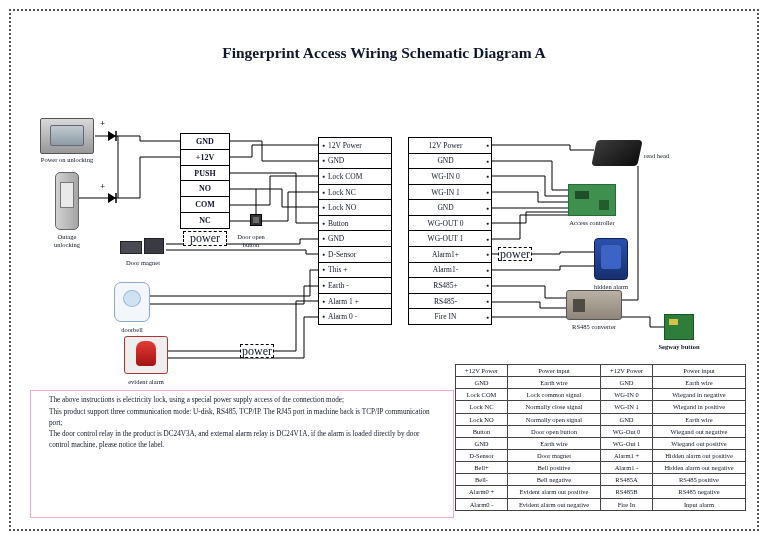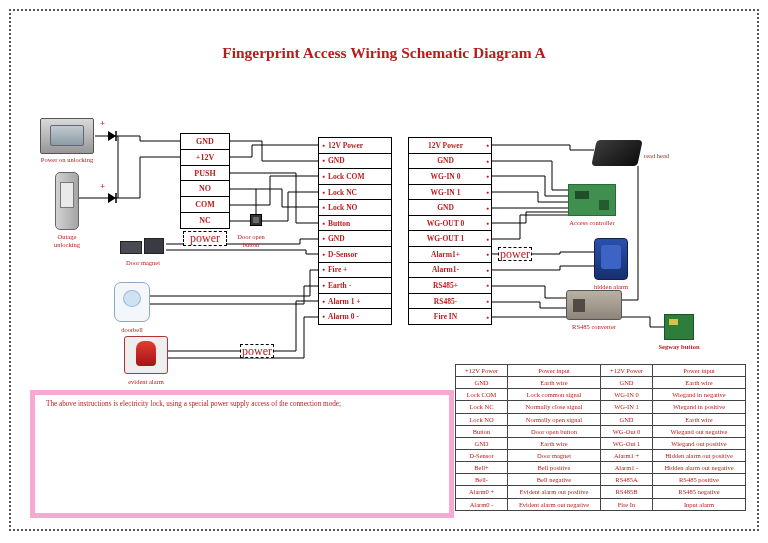--- a/index.html
+++ b/index.html
@@ -1,27 +1,27 @@
 <!DOCTYPE html>
 <html><head>
 <meta charset="utf-8">
 <style>
   html,body{margin:0;padding:0;background:#ffffff;}
   .page{position:relative;width:768px;height:543px;background:#fff;overflow:hidden;
-        font-family:"Liberation Serif",serif;color:#b91c1c;}
+        font-family:"Liberation Serif",serif;color:#0f172a;}
   .frame{position:absolute;left:9px;top:9px;right:9px;bottom:12px;border:2px dotted #555;z-index:4;pointer-events:none;}
   .title{position:absolute;top:44px;left:0;right:0;text-align:center;font-size:15.5px;font-weight:bold;z-index:2;}
 
   svg.wires{position:absolute;left:0;top:0;z-index:1;}
 
   
   .strip{position:absolute;border:1px solid #000;background:#fff;display:flex;flex-direction:column;z-index:2;box-sizing:border-box;}
   #strip-left{left:318px;top:137px;width:74px;height:188px;}
   #strip-right{left:408px;top:137px;width:84px;height:188px;}
-  .cell{flex:1;display:flex;align-items:center;font-weight:bold;font-size:7.5px;border-bottom:1px solid #000;box-sizing:border-box;white-space:nowrap;}
+  .cell{flex:1;display:flex;align-items:center;font-weight:normal;font-size:7.5px;border-bottom:1px solid #000;box-sizing:border-box;white-space:nowrap;}
   .cell:last-child{border-bottom:none;}
   .cell-l{padding-left:3px;}
   .cell-l::before{content:"●";font-size:5px;margin-right:3px;}
   .cell-r{justify-content:center;position:relative;padding-right:9px;}
   .cell-r::after{content:"●";font-size:5px;position:absolute;right:2px;top:50%;transform:translateY(-50%);}
 
   
   #term-block{position:absolute;left:180px;top:133px;width:50px;height:96px;border:1px solid #000;background:#fff;display:flex;flex-direction:column;z-index:2;box-sizing:border-box;}
   .tcell{flex:1;display:flex;align-items:center;justify-content:center;font-weight:bold;font-size:8px;border-bottom:1px solid #000;box-sizing:border-box;}
   .tcell:last-child{border-bottom:none;}
@@ -55,22 +55,22 @@
   #dev-controller::before{content:"";position:absolute;left:6px;top:6px;width:14px;height:8px;background:#1e4f28;}
   #dev-controller::after{content:"";position:absolute;right:6px;bottom:5px;width:10px;height:10px;background:#245c2e;}
   #dev-hidden{left:594px;top:238px;width:34px;height:42px;background:linear-gradient(180deg,#2a4fae,#16306e);border:1px solid #0d1f4a;border-radius:4px;}
   #dev-hidden::after{content:"";position:absolute;left:6px;right:6px;top:6px;bottom:10px;background:#3d63c4;border-radius:3px;}
   #dev-converter{left:566px;top:290px;width:56px;height:30px;background:linear-gradient(180deg,#b9b2a4,#8d857a);border:1px solid #555;border-radius:3px;}
   #dev-converter::after{content:"";position:absolute;left:6px;top:8px;width:12px;height:13px;background:#4f4b44;}
   #dev-firepcb{left:664px;top:314px;width:30px;height:26px;background:#2f7d3a;border:1px solid #1d5226;}
   #dev-firepcb::after{content:"";position:absolute;left:4px;top:4px;width:9px;height:6px;background:#d4c24a;}
 
   
-  #notes{position:absolute;left:30px;top:390px;width:424px;height:128px;border:5px solid #f9a8d4;box-sizing:border-box;
-         padding:4px 11px;font-size:7.2px;line-height:1.5;z-index:2;background:#fff;}
+  #notes{position:absolute;left:30px;top:390px;width:424px;height:128px;border:1px solid #f9a8d4;box-sizing:border-box;
+         padding:4px 18px;font-size:7.2px;line-height:1.5;z-index:2;background:#fff;}
   #notes p{margin:0 0 1px 0;}
 
   
   #table-wrap{position:absolute;left:455px;top:364px;width:290px;z-index:2;background:#fff;}
   table.wt{border-collapse:collapse;width:100%;table-layout:fixed;font-size:6.5px;}
   table.wt td{border:1px solid #444;padding:2px 2px;text-align:center;line-height:1.1;overflow:hidden;white-space:nowrap;}
 </style>
 </head>
 <body>
 
@@ -115,21 +115,21 @@
 
   <div class="strip" id="strip-left">
       <div class="cell cell-l">12V Power</div>
       <div class="cell cell-l">GND</div>
       <div class="cell cell-l">Lock COM</div>
       <div class="cell cell-l">Lock NC</div>
       <div class="cell cell-l">Lock NO</div>
       <div class="cell cell-l">Button</div>
       <div class="cell cell-l">GND</div>
       <div class="cell cell-l">D-Sensor</div>
-      <div class="cell cell-l">Fire +</div>
+      <div class="cell cell-l">This +</div>
       <div class="cell cell-l">Earth -</div>
       <div class="cell cell-l">Alarm 1 +</div>
       <div class="cell cell-l">Alarm 0 -</div>
     </div>
   <div class="strip" id="strip-right">
       <div class="cell cell-r">12V Power</div>
       <div class="cell cell-r">GND</div>
       <div class="cell cell-r">WG-IN 0</div>
       <div class="cell cell-r">WG-IN 1</div>
       <div class="cell cell-r">GND</div>
@@ -163,20 +163,22 @@
   <div class="lbl" style="left:566px;top:219px;width:52px;">Access controller</div>
   <div class="dev" id="dev-hidden"></div>
   <div class="lbl" style="left:580px;top:283px;width:62px;">hidden alarm</div>
   <div class="dev" id="dev-converter"></div>
   <div class="lbl" style="left:558px;top:323px;width:72px;">RS485 converter</div>
   <div class="dev" id="dev-firepcb"></div>
   <div class="lbl" style="left:648px;top:343px;width:62px;font-weight:bold;">Segway button</div>
 
   <div id="notes">
       <p>The above instructions is electricity lock, using a special power supply access of the connection mode;</p>
+      <p>This product support three communication mode: U-disk, RS485, TCP/IP. The RJ45 port in machine back is TCP/IP communication port;</p>
+      <p>The door control relay in the product is DC24V3A, and external alarm relay is DC24V1A, if the alarm is loaded directly by door control machine, please notice the label.</p>
     </div>
 
   <div id="table-wrap">
     <table class="wt">
       <colgroup>
           <col style="width:52px">
           <col style="width:93px">
           <col style="width:52px">
           <col style="width:93px">
         </colgroup>

